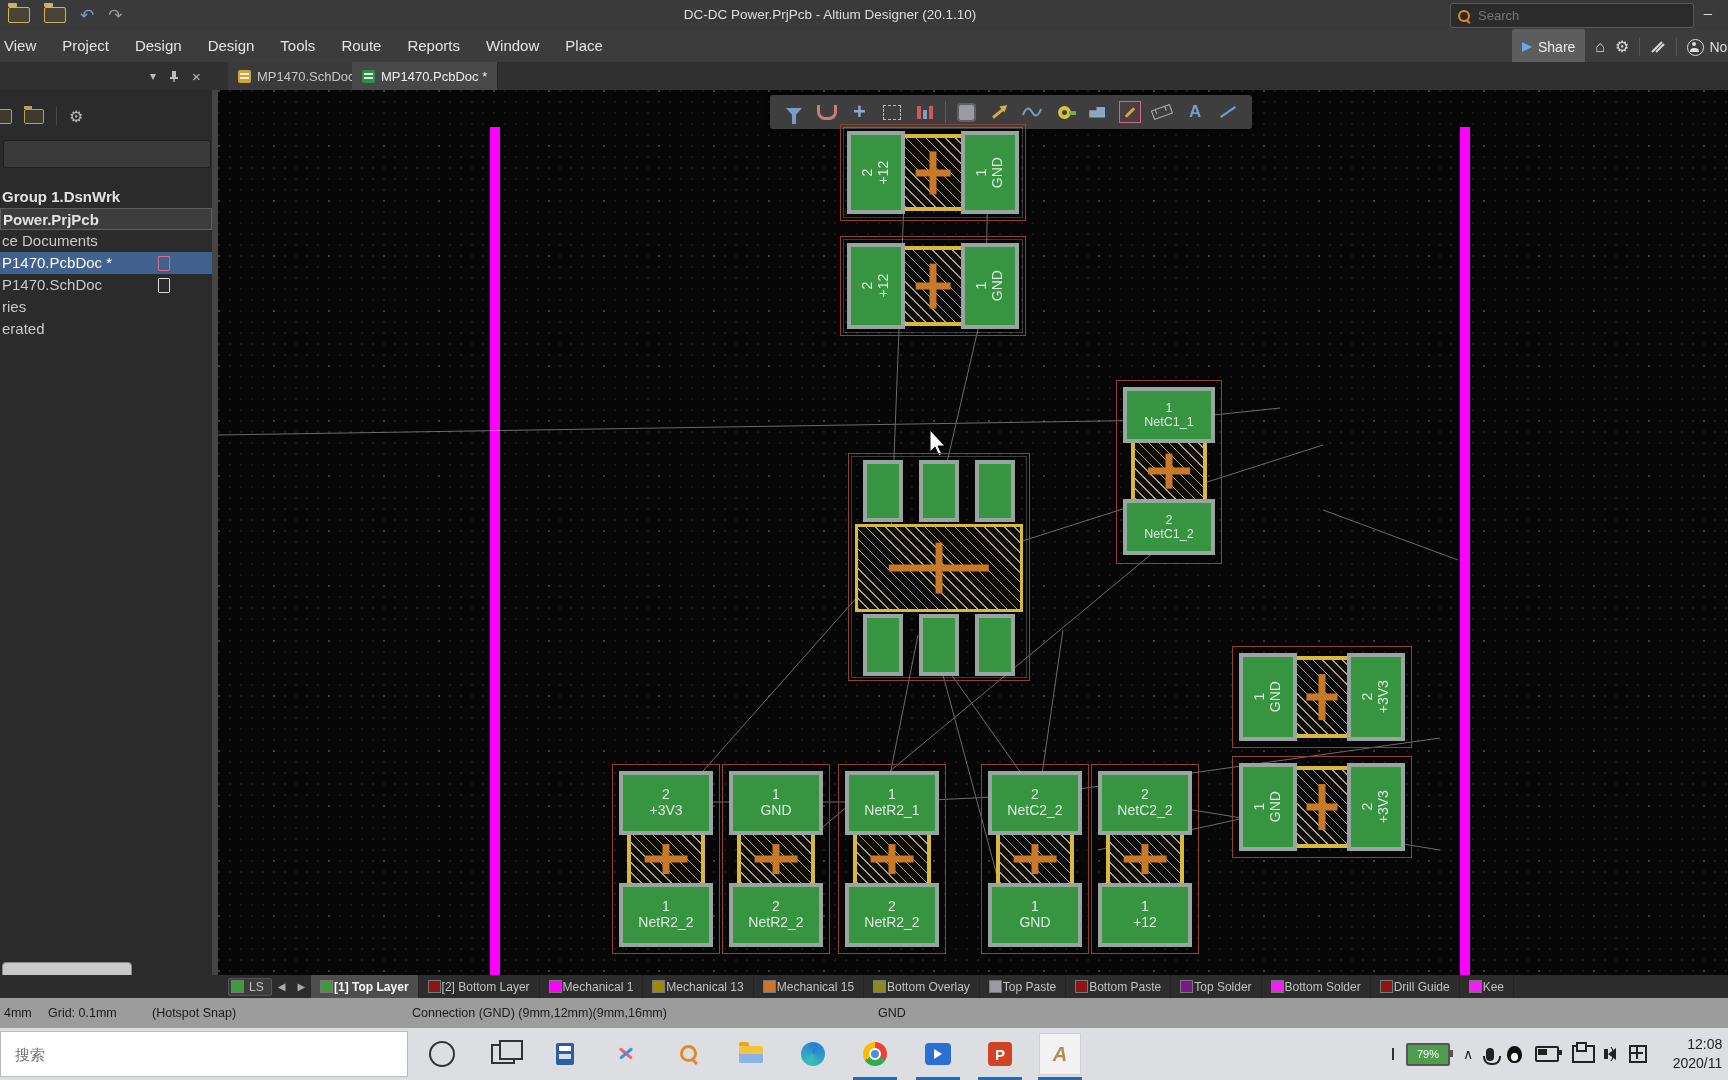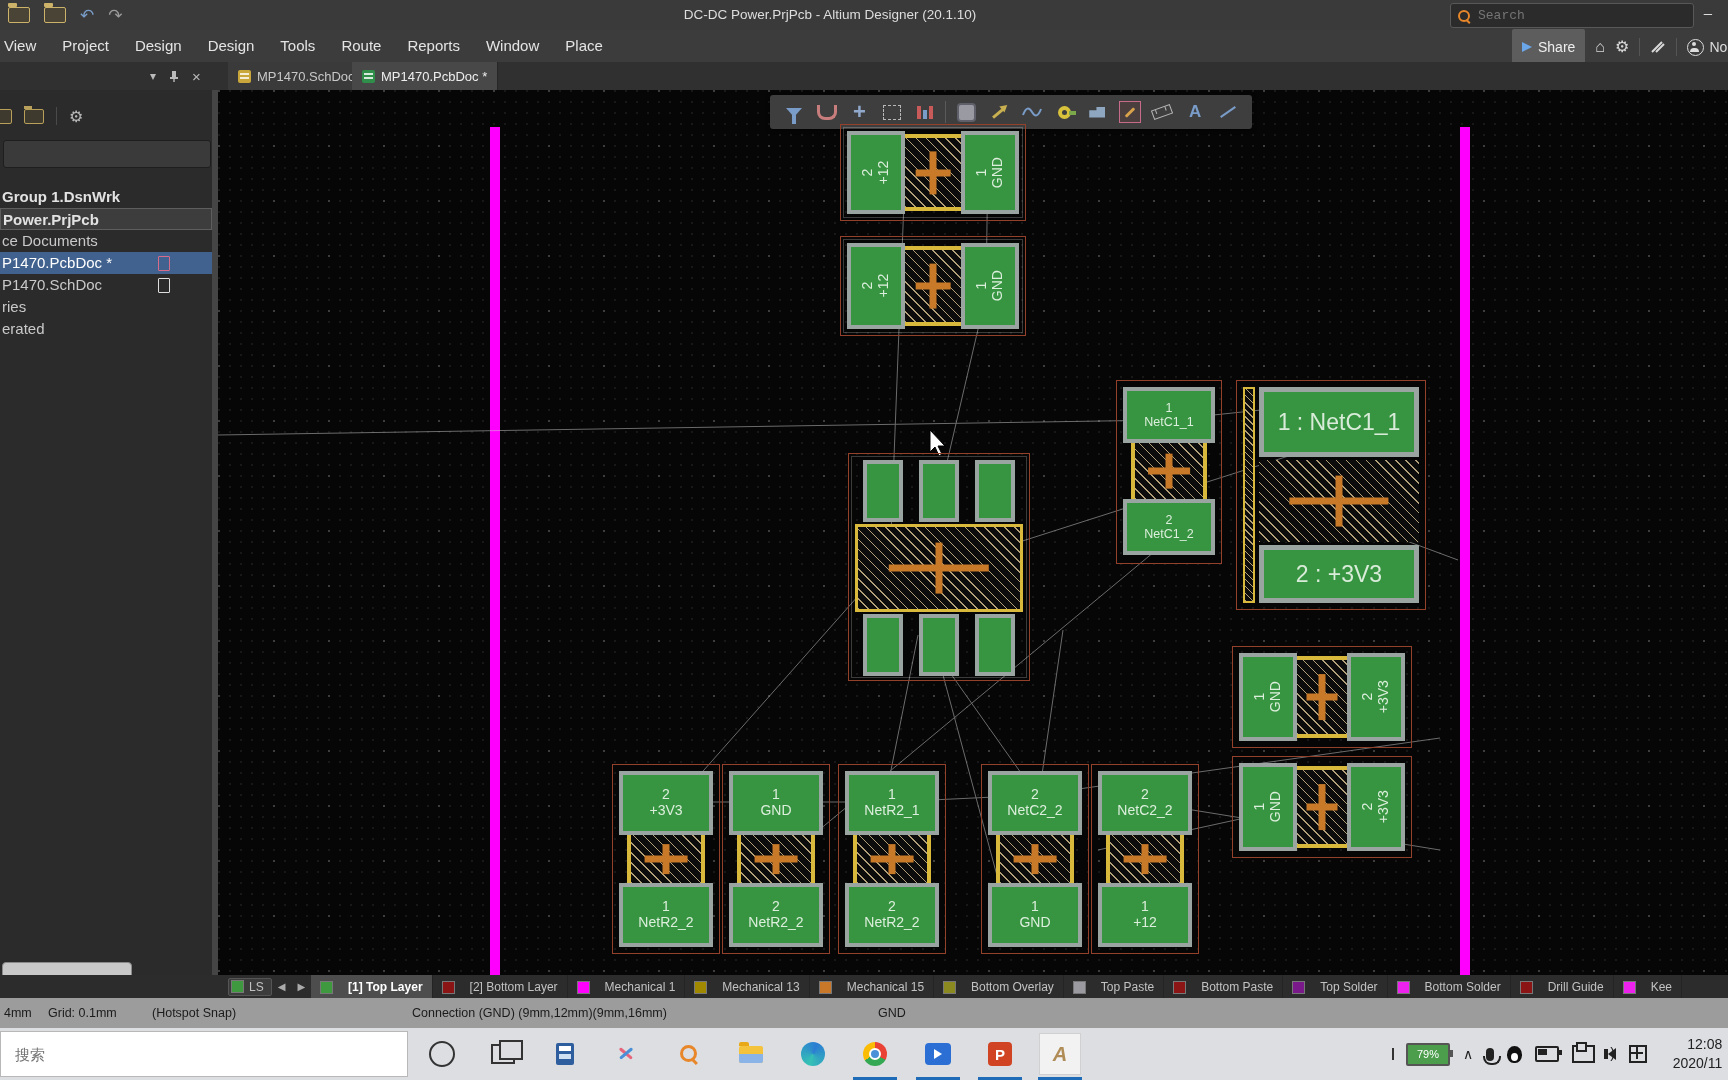--- a/index.html
+++ b/index.html
@@ -9,21 +9,21 @@
   .abs{position:absolute}
 
   
   #titlebar{left:0;top:0;width:1728px;height:30px;background:#3a3a3a;border-bottom:1px solid #2a2a2a}
   #title-icons{left:8px;top:3px;height:24px;display:flex;align-items:center;gap:14px}
   .tb-folder{width:20px;height:14px;border:1.5px solid #cdb36a;border-radius:2px;position:relative;background:#4a4436}
   .tb-folder::before{content:"";position:absolute;left:-1px;top:-5px;width:9px;height:4px;background:#cdb36a;border-radius:1px}
   .tb-arrow{font-size:17px;line-height:1}
   #window-title{left:0;top:0;width:1660px;height:30px;line-height:30px;text-align:center;color:#ddd;font-size:13.5px}
   #top-search{left:1450px;top:3px;width:228px;height:23px;background:#2b2b2b;border:1px solid #585858;border-radius:3px;display:flex;align-items:center;padding:0 7px;gap:6px}
-  #top-search input{background:transparent;border:none;outline:none;color:#3b82f6;font-size:13px;width:160px;font-family:Liberation Mono, monospace}
+  #top-search input{background:transparent;border:none;outline:none;color:#3b82f6;font-size:13px;width:160px;font-family:Liberation Sans, sans-serif}
   .mag{width:12px;height:12px;position:relative;flex:0 0 auto}
   .mag::before{content:"";position:absolute;left:0;top:0;width:8px;height:8px;border:2px solid #e8872a;border-radius:50%}
   .mag::after{content:"";position:absolute;left:9px;top:9px;width:5px;height:2px;background:#e8872a;transform:rotate(45deg);transform-origin:0 0}
   #min-btn{left:1695px;top:2px;width:26px;height:24px;color:#ddd;text-align:center;line-height:22px;font-size:15px}
 
   
   #menubar{left:0;top:30px;width:1728px;height:32px;background:#3c3c3c;border-bottom:1px solid #2a2a2a;display:flex;align-items:center}
   .menu-item{color:#e4e4e4;font-size:15px;padding:0 13px;height:32px;line-height:32px}
   .menu-item:first-child{padding-left:4px}
   #menu-right{left:1512px;top:32px;height:30px;display:flex;align-items:center;gap:10px}
@@ -127,21 +127,21 @@
            background:repeating-linear-gradient(45deg, rgba(219,196,148,.8) 0 1px, transparent 1px 5px),#0c0c0c}
   .e-right{margin-left:16px;height:100%;display:flex;flex-direction:column;gap:3px}
 
   
   #net-svg{left:0;top:0;width:1510px;height:885px;pointer-events:none}
 
   
   #layerbar{left:0;top:975px;width:1728px;height:23px;background:#2c2c2c;display:flex;align-items:center;font-size:12px;color:#c2c2c2;white-space:nowrap;overflow:hidden}
   #ls-btn{margin-left:228px;display:flex;align-items:center;gap:5px;background:#3c3c3c;border:1px solid #555;padding:1px 7px 1px 2px;border-radius:2px}
   .lay-arrow{color:#aaa;font-size:10px;padding:0 6px}
-  .layer-tab{display:flex;align-items:flex-end;gap:15px;padding:20px 9px;border-right:1px solid #242424}
+  .layer-tab{display:flex;align-items:center;gap:1px;padding:20px 9px;border-right:1px solid #242424}
   .layer-tab.active{background:#4d4d4d;color:#fff;font-weight:bold}
   .sw{width:13px;height:13px;border:1px solid #777;box-sizing:border-box;flex:0 0 auto}
   .sw0{background:#3f9a3f}.sw1{background:#3f9a3f}.sw2{background:#8b1515}.sw3{background:#ff00ff}
   .sw4{background:#a08800}.sw5{background:#c87828}.sw6{background:#8a8a20}.sw7{background:#9a9aa0}
   .sw8{background:#8b1515}.sw9{background:#7a1a8a}.sw10{background:#ee22ee}.sw11{background:#8b1515}.sw12{background:#ee22ee}
 
   
   #statusbar{left:0;top:998px;width:1728px;height:30px;background:#9c9c9c;color:#1b1b1b;font-size:12.5px}
   #statusbar span{position:absolute;top:8px}
 
@@ -432,32 +432,20 @@
       </div>
     <div class="hatch cross" style="height:56px"></div>
     <div class="pad" style="height:56px">
         <div class="pl" style="font-size:12.5px">
           <div>2</div>
           <div>NetC1_2</div>
         </div>
       </div>
   </div>
 
-  <div class="comp" style="left:1018px;top:290px;width:190px;height:230px">
-    <div class="e-strip"></div>
-    <div class="e-right">
-      <div class="bigpad" style="height:70px">
-          <span>1 : NetC1_1</span>
-        </div>
-      <div class="hatch cross" style="flex:1"></div>
-      <div class="bigpad" style="height:58px">
-          <span>2 : +3V3</span>
-        </div>
-    </div>
-  </div>
 
   <div class="comp" style="left:1014px;top:556px;width:180px;height:102px">
     <div class="comp-h">
       <div class="pad">
           <div class="pl rot">
             <div>1</div>
             <div>GND</div>
           </div>
         </div>
       <div class="hatch cross"></div>

